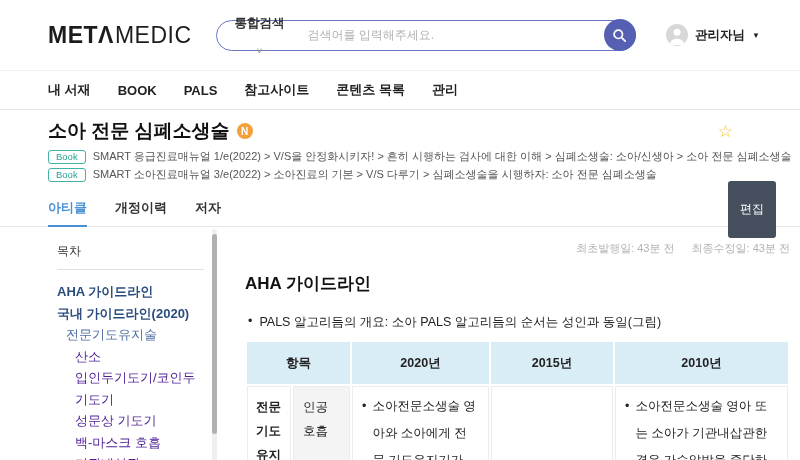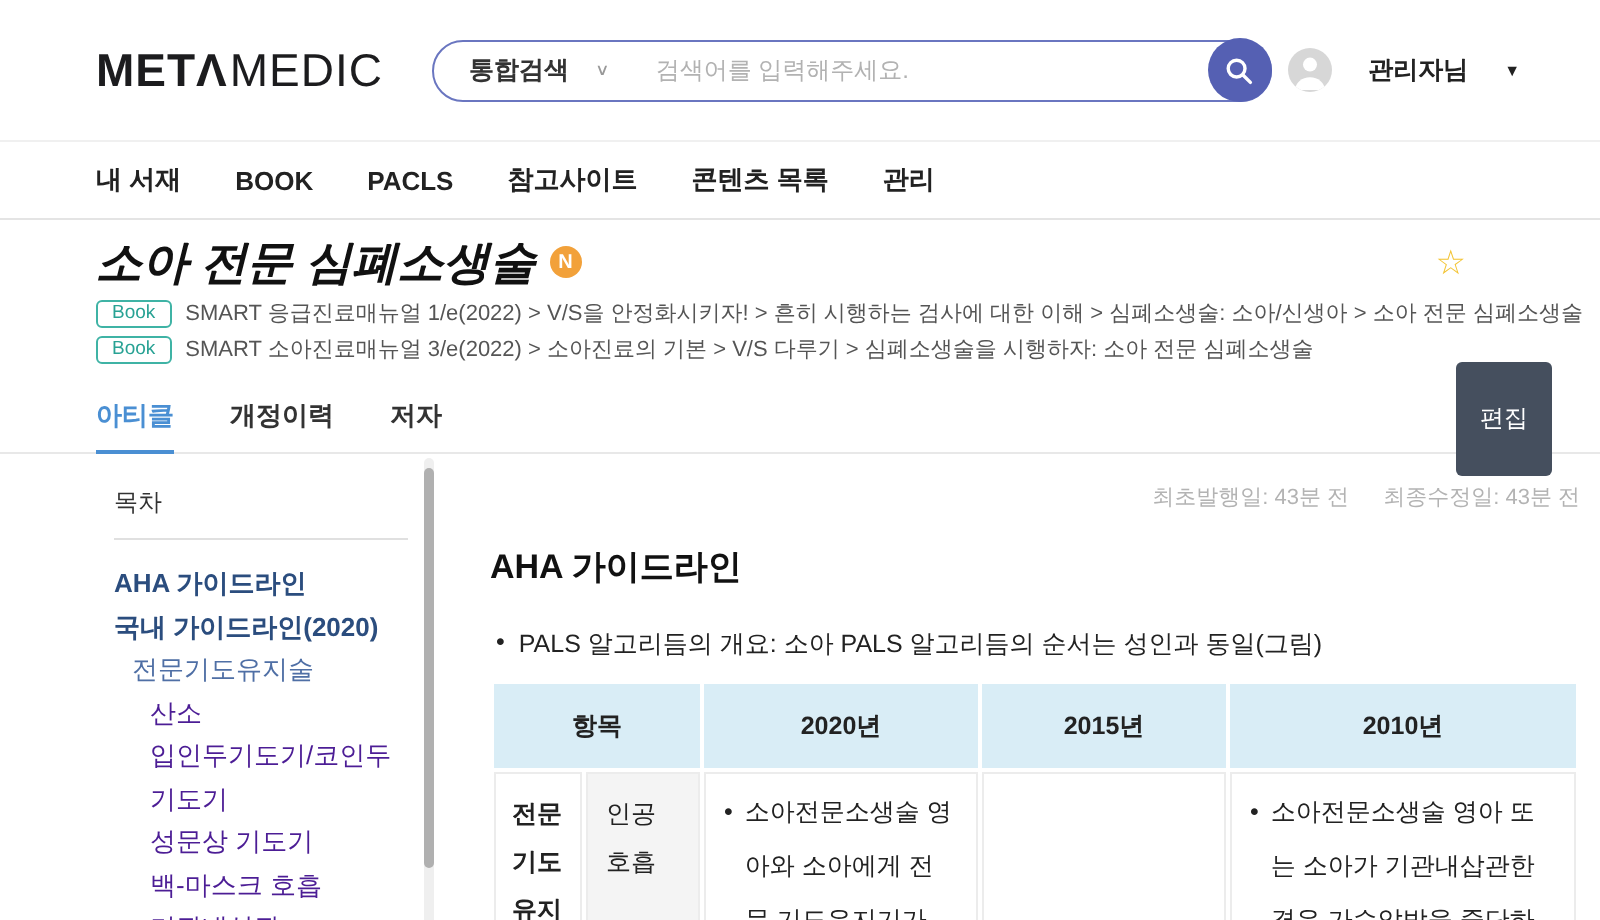--- a/index.html
+++ b/index.html
@@ -7,36 +7,36 @@
   body {
     width:800px; height:460px; overflow:hidden; background:#fff;
     font-family:"Liberation Sans","DejaVu Sans",sans-serif; color:#222;
   }
   
   .header { height:70px; display:flex; align-items:center; padding:0 40px 0 48px; }
   .logo { display:flex; align-items:center; text-decoration:none; color:#1c1c1e; font-size:23px; letter-spacing:.5px; cursor:pointer; }
   .logo .b { font-weight:800; }
   .logo .l { font-weight:400; margin-left:1px; }
   .search { margin-left:24px; width:420px; height:31px; border:1.5px solid #6a76c0; border-radius:17px; display:flex; align-items:center; position:relative; background:#fff; }
-  .search-cat { display:flex; align-items:center; gap:13px; padding-left:18px; font-size:12.5px; font-weight:700; color:#333; background:none; border:none; cursor:pointer; font-family:inherit; }
+  .search-cat { display:flex; align-items:center; gap:13px; padding-left:18px; font-size:12.5px; font-weight:700; color:#333; background:none; border:none; cursor:pointer; font-family:inherit;flex-direction:column; }
   .search-cat .chev { color:#999; font-size:10px; font-weight:400; transform:scaleY(.8); }
   .search input { flex:1; border:none; outline:none; background:transparent; font-size:12px; color:#333; padding:0 40px 0 17px; font-family:inherit; }
   .search input::placeholder { color:#b2b2b2; }
   .search-btn { position:absolute; right:-1px; top:-1.5px; width:32px; height:32px; border-radius:50%; background:#5560b3; border:none; display:flex; align-items:center; justify-content:center; cursor:pointer; }
-  .user { margin-left:auto; display:flex; align-items:center; gap:18px; cursor:pointer; }
+  .user { margin-left:auto; display:flex; align-items:center; gap:7px; cursor:pointer; }
   .avatar { width:22px; height:22px; border-radius:50%; background:#d7d7d7; overflow:hidden; display:flex; align-items:flex-end; justify-content:center; }
   .user-name { font-size:12.5px; font-weight:700; color:#222; }
   .user-caret { font-size:8px; color:#222; }
   
   .nav { height:40px; border-top:1px solid #f0f0f0; border-bottom:1px solid #e4e4e4; display:flex; align-items:center; gap:27px; padding:0 48px; font-size:13px; font-weight:600; color:#222; }
   .nav-item { cursor:pointer; white-space:nowrap; }
   
   .title-sec { padding:10px 48px 0; }
   .title-row { display:flex; align-items:center; height:22px; }
-  .page-title { font-size:23px; font-weight:700; color:#111; margin:0; line-height:22px;font-style:italic; }
+  .page-title { font-size:19px; font-weight:700; color:#111; margin:0; line-height:22px; }
   .new-badge { width:16px; height:16px; border-radius:50%; background:#f2a13a; color:#fff; font-size:10px; font-weight:700; display:flex; align-items:center; justify-content:center; margin-left:7px; }
   .fav-star { margin-left:auto; margin-right:19px; color:#f3c434; font-size:17px; line-height:17px; cursor:pointer; }
   .breadcrumbs { margin-top:7px; display:flex; flex-direction:column; gap:3px; }
   .crumb { display:flex; align-items:center; font-size:11px; color:#555; cursor:pointer; white-space:nowrap; }
   .book-badge { border:1px solid #3fb3a5; color:#28a294; font-size:9.5px; padding:0 7px; height:14px; line-height:12px; border-radius:3px; margin-right:7px; display:flex; align-items:center; flex-shrink:0; }
   
   .tab-row { margin-top:10px; padding:0 24px 0 48px; display:flex; align-items:center; height:35px; border-bottom:1px solid #e8e8e8; }
   .tab { font-size:13px; font-weight:600; color:#333; margin-right:28px; height:35px; display:flex; align-items:center; border-bottom:2px solid transparent; cursor:pointer; }
   .tab.active { color:#4a8fd3; border-bottom-color:#4a8fd3; font-weight:700; }
   .edit-btn { margin-left:auto; background:#454f5e; color:#fff; border:none; border-radius:3px; font-size:12px; padding:20px 12px; cursor:pointer; font-family:inherit; }
@@ -96,21 +96,21 @@
       </svg>
     </span>
     <span class="user-name">관리자님</span>
     <span class="user-caret">▼</span>
   </div>
 </div>
 
 <div class="nav">
   <span class="nav-item">내 서재</span>
   <span class="nav-item">BOOK</span>
-  <span class="nav-item">PACLS</span>
+  <span class="nav-item">PALS</span>
   <span class="nav-item">참고사이트</span>
   <span class="nav-item">콘텐츠 목록</span>
   <span class="nav-item">관리</span>
 </div>
 
 <div class="title-sec">
   <div class="title-row">
     <h1 class="page-title">소아 전문 심폐소생술</h1>
     <span class="new-badge">N</span>
     <span class="fav-star">☆</span>

